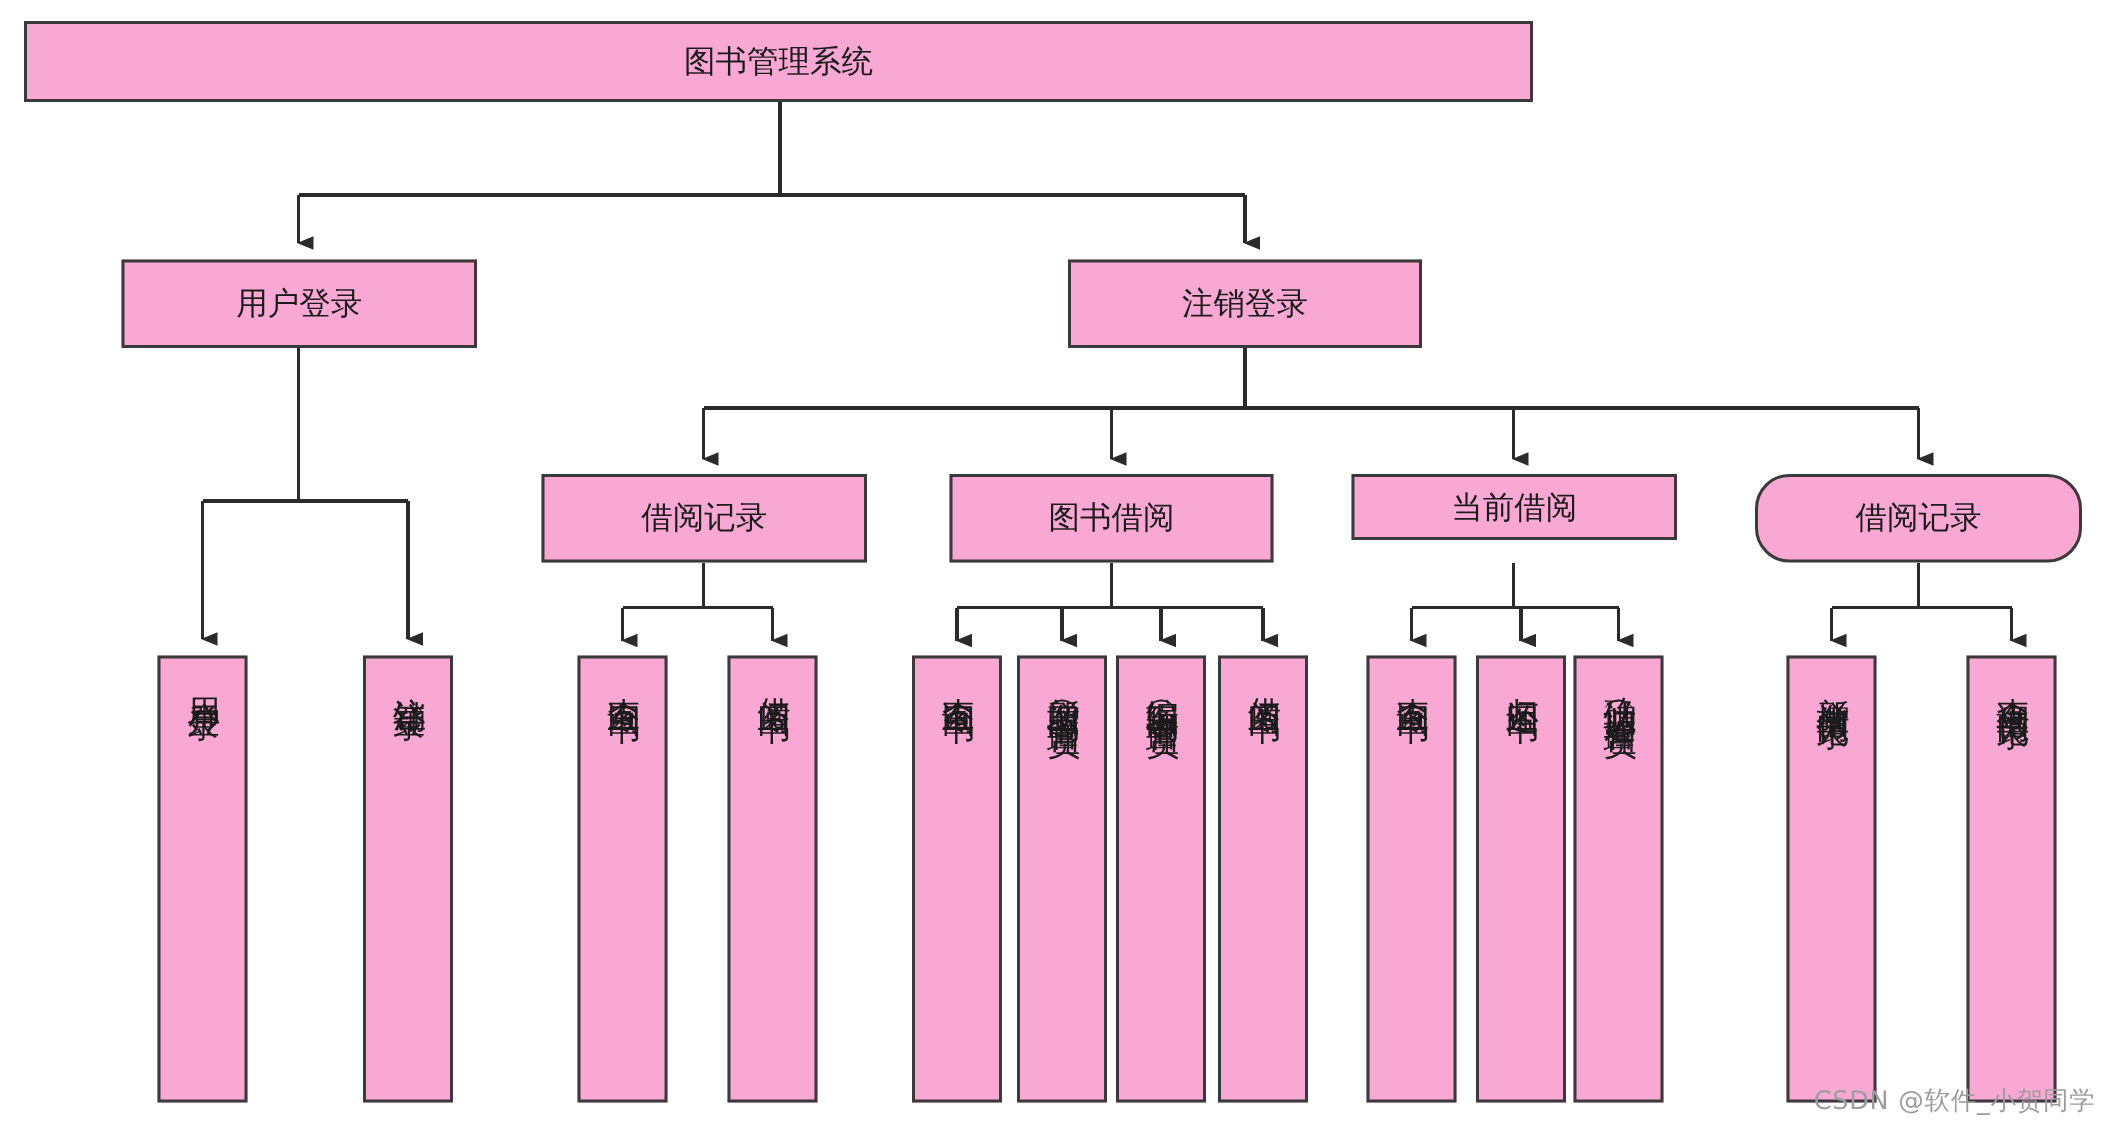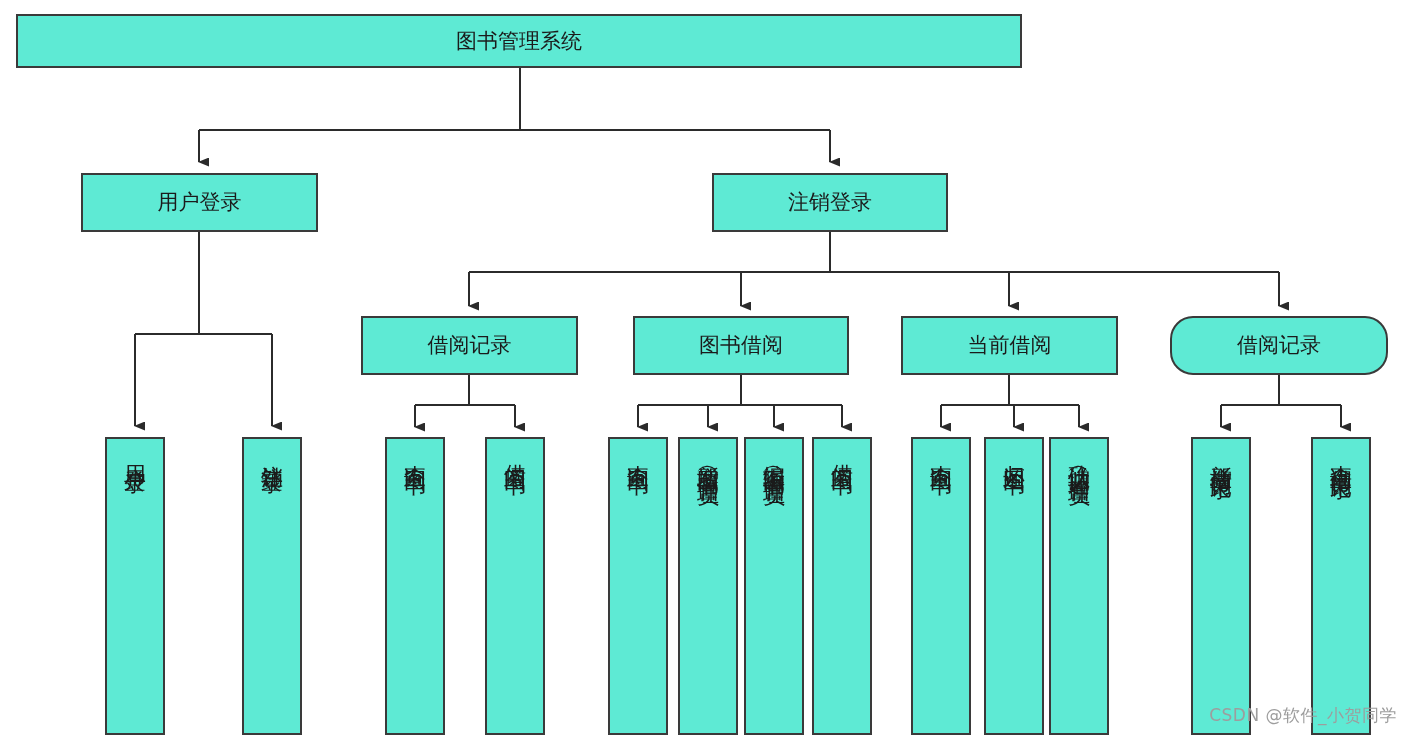--- a/index.html
+++ b/index.html
@@ -22,21 +22,21 @@
   svg.flow-canvas {
     position: absolute;
     left: 0;
     top: 0;
     width: 1405px;
     height: 747px;
   }
   .node-box {
     position: absolute;
     box-sizing: border-box;
-    background: #5eead4;
+    background: #f9a8d4;
     border: 2px solid #3a3a3a;
     display: flex;
     align-items: center;
     justify-content: center;
     color: #1b1b1b;
   }
   .node-label {
     font-family: "DejaVu Sans", "Liberation Sans", sans-serif;
     line-height: 1.15;
     white-space: nowrap;
@@ -52,21 +52,21 @@
   .vert-node .node-label {
     writing-mode: vertical-rl;
     text-orientation: upright;
     font-size: 22px;
     letter-spacing: 3px;
     line-height: 1;
   }
   .watermark {
     position: absolute;
     right: 8px;
-    bottom: 20px;
+    bottom: 2px;
     font-size: 17px;
     color: #9d9d9d;
     font-family: "DejaVu Sans", "Liberation Sans", sans-serif;
     letter-spacing: 0.5px;
     white-space: nowrap;
     pointer-events: none;
   }
 </style>
 </head>
 <body>
@@ -134,21 +134,21 @@
   <div class="node-box horiz-node" style="left: 712px; top: 173px; width: 236px; height: 59px;">
     <span class="node-label">注销登录</span>
   </div>
 
   <div class="node-box horiz-node" style="left: 361px; top: 316px; width: 217px; height: 59px;">
     <span class="node-label">借阅记录</span>
   </div>
   <div class="node-box horiz-node" style="left: 633px; top: 316px; width: 216px; height: 59px;">
     <span class="node-label">图书借阅</span>
   </div>
-  <div class="node-box horiz-node" style="left: 901px; top: 316px; width: 217px; height: 59px;">
+  <div class="node-box horiz-node" style="left: 901px; top: 316px; width: 217px; height: 44px;">
     <span class="node-label">当前借阅</span>
   </div>
   <div class="node-box horiz-node" style="left: 1170px; top: 316px; width: 218px; height: 59px; border-radius: 23px;">
     <span class="node-label">借阅记录</span>
   </div>
 
   <div class="node-box vert-node" style="left: 105px; top: 437px; width: 60px; height: 298px;">
     <span class="node-label">用户登录</span>
   </div>
   <div class="node-box vert-node" style="left: 242px; top: 437px; width: 60px; height: 298px;">

